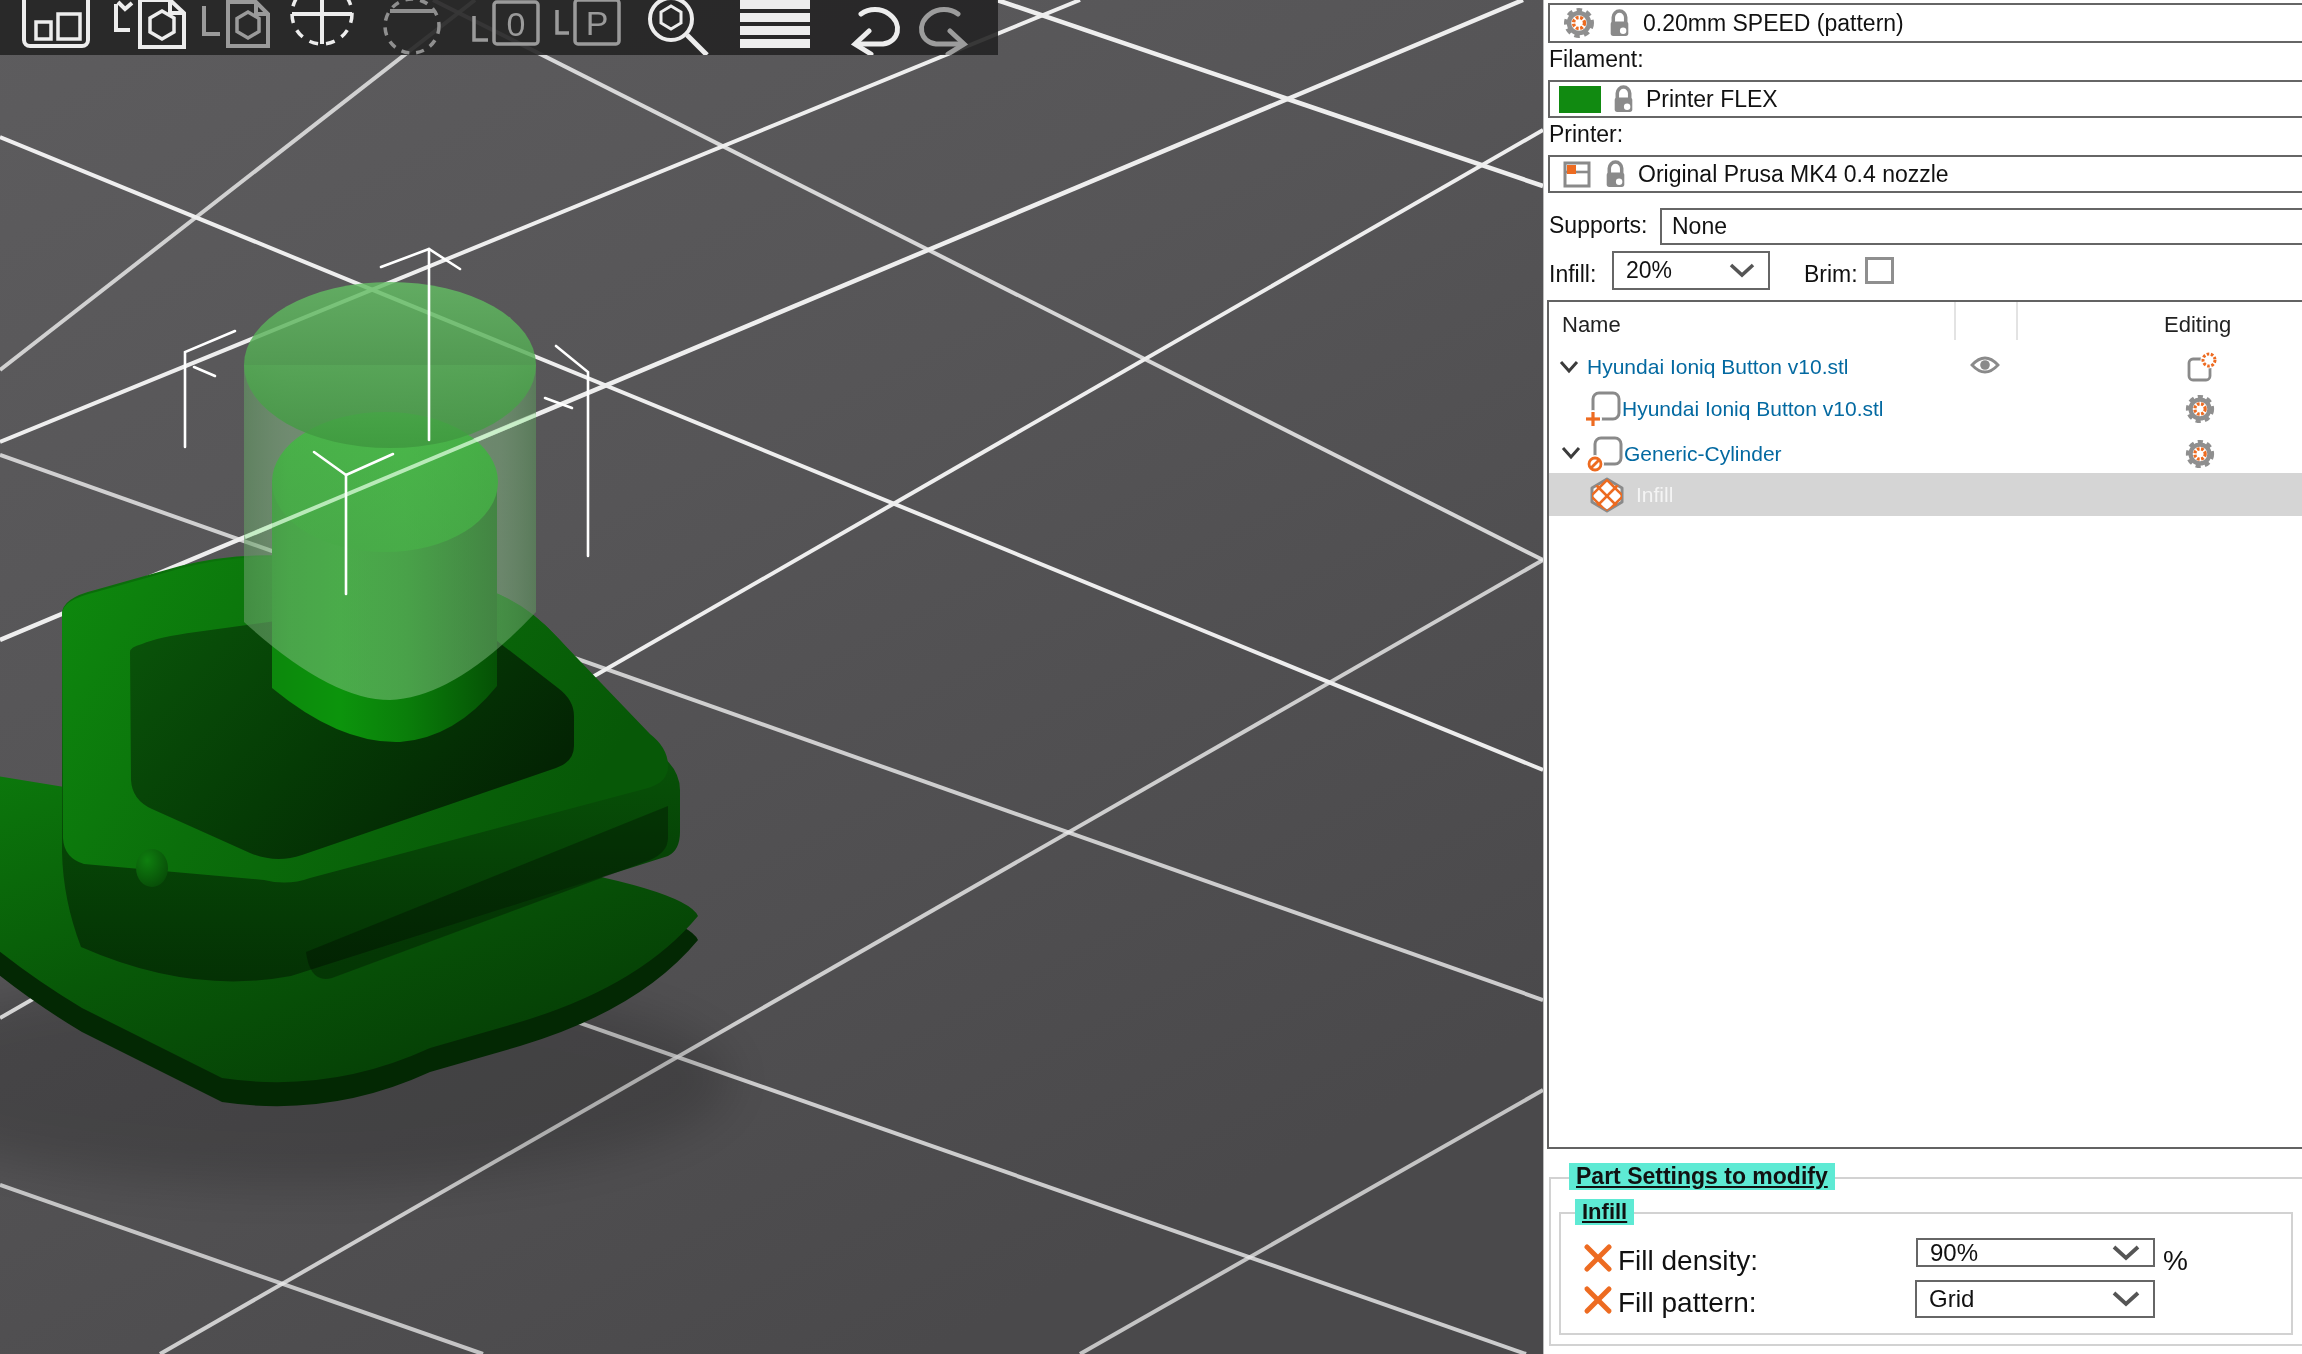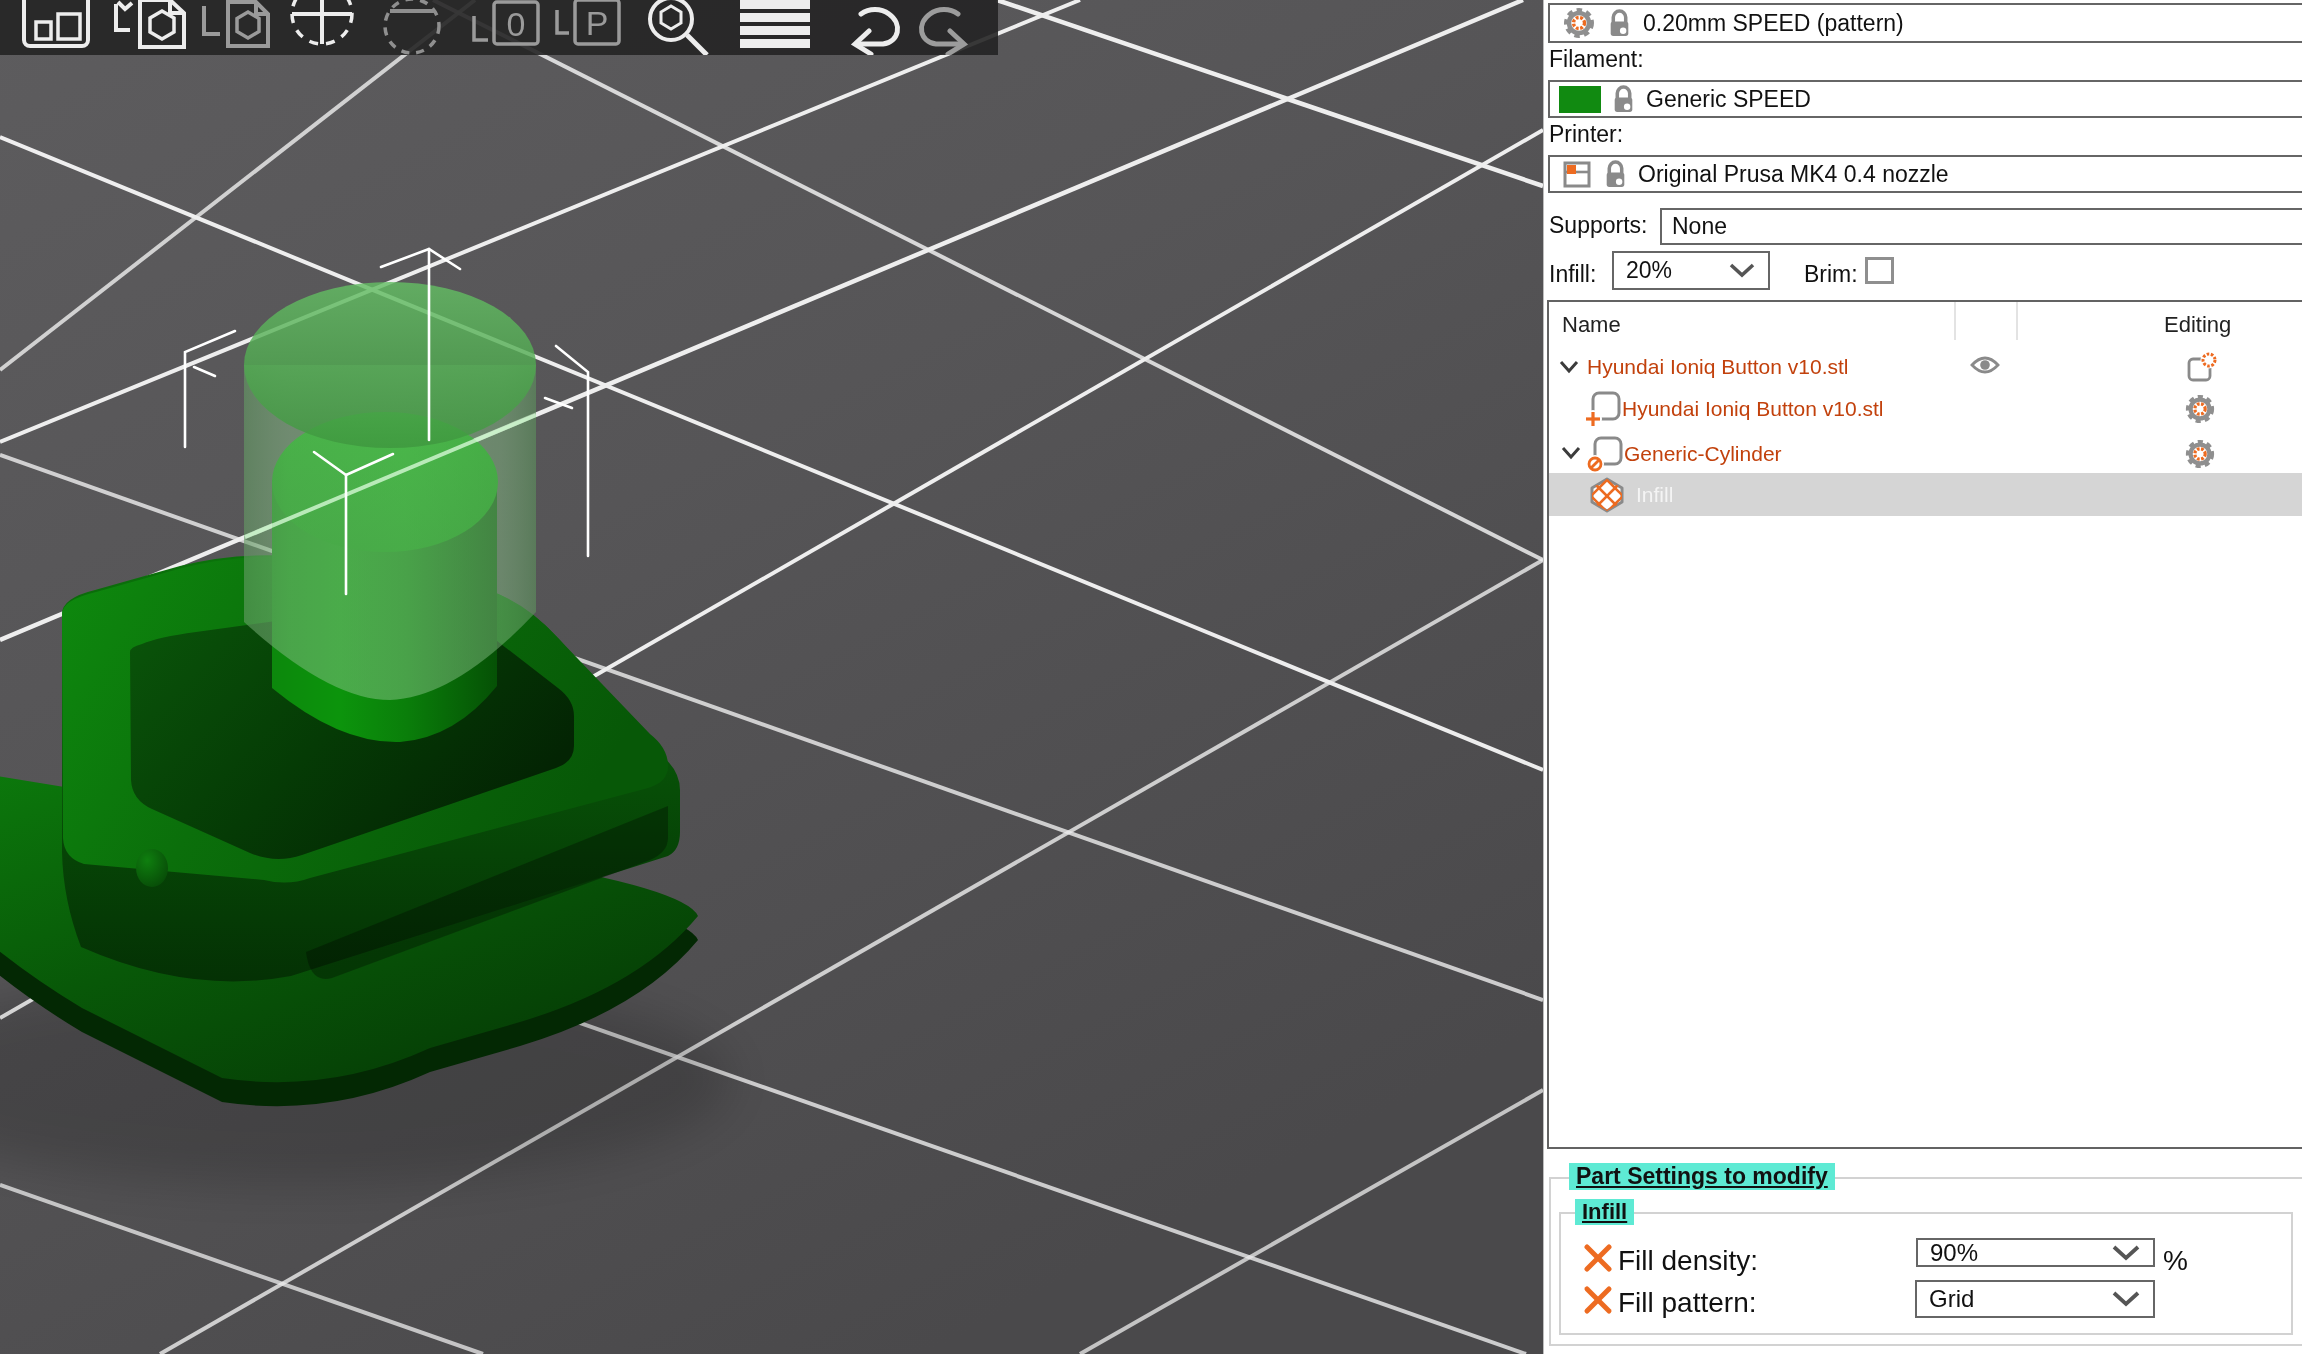--- a/index.html
+++ b/index.html
@@ -17,21 +17,21 @@
          display:flex;align-items:center;box-sizing:border-box;}
   .combo .val{font-size:23px;color:#111;white-space:nowrap;}
   .lbl{position:absolute;font-size:23px;color:#111;white-space:nowrap;}
   .chev{margin-left:auto;}
   .swatch{width:42px;height:27px;}
   #tree{left:3px;top:300px;right:-4px;height:849px;border:2px solid #636363;
         background:#fff;box-sizing:border-box;position:absolute;}
   .tree-head{position:absolute;top:10px;font-size:22px;color:#222;}
   .colsep{position:absolute;top:0;width:2px;height:38px;background:#e3e3e3;}
   .trow{position:absolute;left:0;right:0;height:43px;}
-  .trow .tlabel{position:absolute;font-size:21px;color:#c2410c;white-space:nowrap;}
+  .trow .tlabel{position:absolute;font-size:21px;color:#0369a1;white-space:nowrap;}
   .selrow{background:#d5d5d5;}
   .selrow .tlabel{color:#f4f4f4;}
   .fieldset{position:absolute;border:2px solid #d2d2d2;box-sizing:border-box;}
   .legend{position:absolute;background:#5eead4;padding:0 7px;font-weight:bold;
           color:#111;white-space:nowrap;text-decoration:underline;}
   .ps-lbl{position:absolute;font-size:28px;color:#111;white-space:nowrap;}
   .checkbox{position:absolute;width:29px;height:27px;border:3px solid #8f8f8f;
             background:#fff;box-sizing:border-box;}
   svg{display:block;}
 </style>
@@ -273,21 +273,21 @@
 
   <div class="lbl" style="left:5px;top:46px;">Filament:</div>
 
   <div class="combo" style="left:4px;top:80px;right:-4px;height:38px;padding-left:9px;gap:11px;">
     <span class="swatch" style="background:#118a11;"></span>
     <svg width="23" height="29" viewBox="0 0 22 28">
       <path d="M5 13 V8 a6 6 0 0 1 12 0 V13" fill="none" stroke="#8a8a8a" stroke-width="3.4"></path>
       <rect x="2.5" y="12" width="17" height="14" rx="2.5" fill="#8a8a8a"></rect>
       <circle cx="14.5" cy="21" r="3.1" fill="#fff"></circle>
     </svg>
-    <span class="val">Generic SPEED</span>
+    <span class="val">Printer FLEX</span>
   </div>
 
   <div class="lbl" style="left:5px;top:121px;">Printer:</div>
 
   <div class="combo" style="left:4px;top:155px;right:-4px;height:38px;padding-left:11px;gap:11px;">
     <svg width="32" height="32" viewBox="0 0 32 32">
       <rect x="4" y="5" width="24" height="23" fill="#fff" stroke="#8a8a8a" stroke-width="3"></rect>
       <line x1="4" y1="14" x2="28" y2="14" stroke="#8a8a8a" stroke-width="2.6"></line>
       <rect x="6" y="7" width="9" height="9" fill="#ED6B21"></rect>
     </svg>

